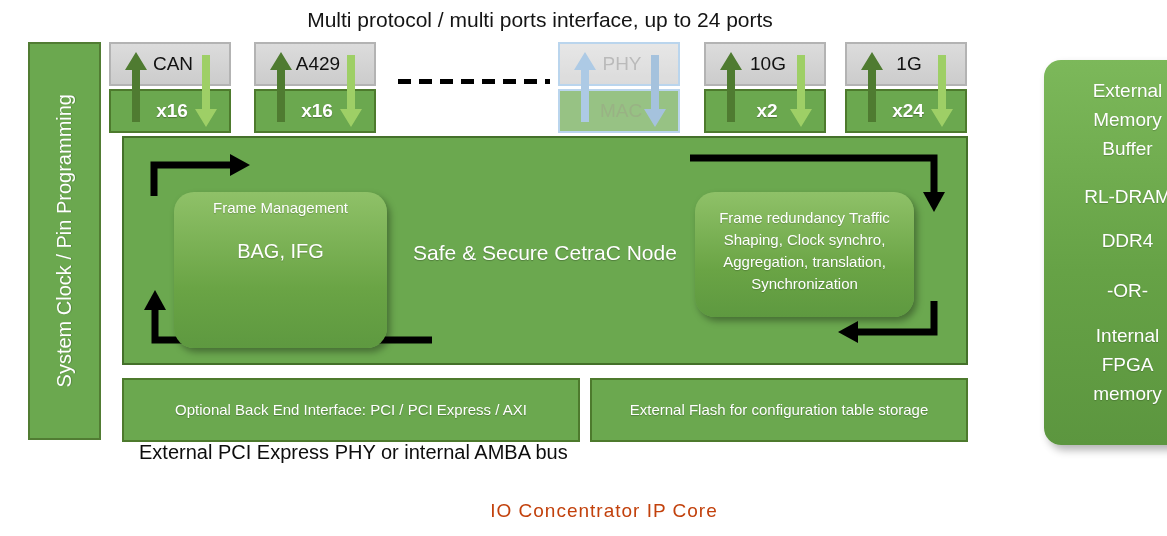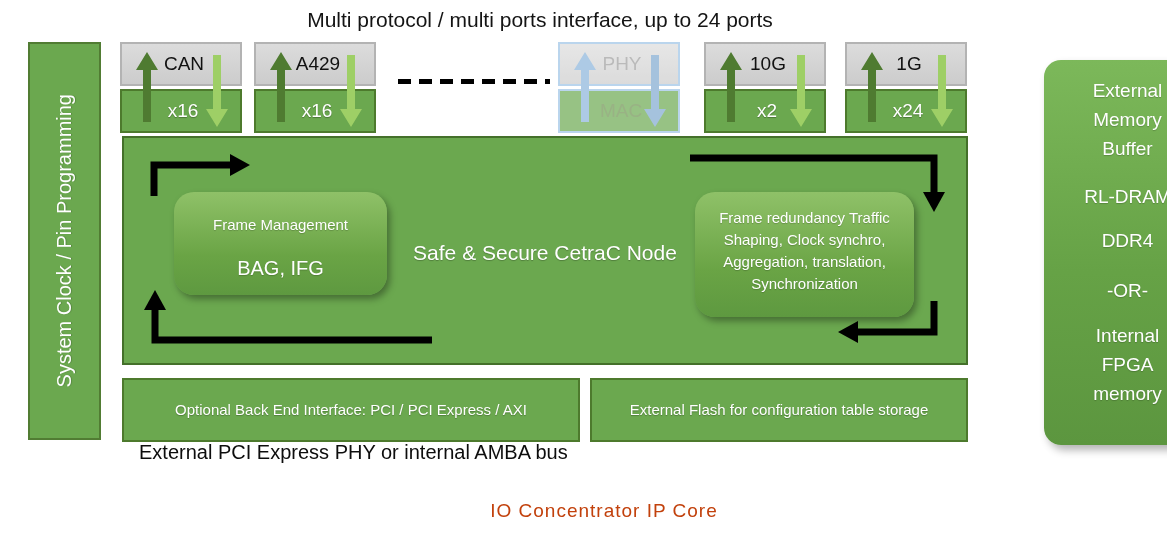--- a/index.html
+++ b/index.html
@@ -39,20 +39,21 @@
   }
   .port-top .plabel { font-size:19px; color:#111; padding-left:6px; }
   .port-bottom {
     position:absolute; left:0; top:47px; width:122px; height:44px;
     background:#6BA84F; border:2px solid #4D7A2D;
     display:flex; align-items:center; justify-content:center;
   }
   .port-bottom .pcount {
     font-size:19px; color:#ffffff; text-shadow:0 1px 1px rgba(0,0,0,0.3);
     padding-left:4px;
+    font-weight:bold;
   }
   .arrow-up, .arrow-down { position:absolute; width:22px; }
   .arrow-up   { left:16px; top:10px; height:70px; }
   .arrow-down { left:86px; top:13px; height:72px; }
   .fill-darkgreen  { fill:#4F7B31; }
   .fill-lightgreen { fill:#9ECF66; }
   .fill-blue-up    { fill:#8AB4DA; }
   .fill-blue-down  { fill:#7FA8CE; }
 
   
@@ -80,21 +81,21 @@
     position:absolute; left:0; top:103px; width:100%; text-align:center;
     color:#ffffff; font-size:21px; text-shadow:0 1px 1px rgba(0,0,0,0.25);
   }
   .round-box {
     position:absolute; border-radius:20px;
     background:linear-gradient(180deg,#8FC168 0%,#6AA445 62%,#5E9940 100%);
     box-shadow:3px 4px 7px rgba(0,0,0,0.35);
     color:#ffffff; text-align:center;
     text-shadow:0 1px 1px rgba(0,0,0,0.2);
   }
-  .fm-box { left:50px; top:54px; width:213px; height:103px; padding-top:24px; }
+  .fm-box { left:50px; top:54px; width:213px; height:156px; padding-top:7px; }
   .fm-box .fm-title { font-size:15px; }
   .fm-box .fm-sub   { font-size:20px; margin-top:24px; }
   .fr-box {
     left:571px; top:54px; width:219px; height:125px;
     padding:15px 12px 12px 12px; font-size:15px; line-height:1.47;
   }
   .flow-svg { position:absolute; left:0; top:0; width:846px; height:229px; }
   .flow-svg path { stroke:#000; stroke-width:7; fill:none; }
   .flow-svg polygon { fill:#000; }
 
@@ -133,21 +134,21 @@
 <body>
 
 <div class="canvas">
 
   <div class="abs title">Multi protocol / multi ports interface, up to 24 ports</div>
 
   <div class="abs left-bar">
     <span>System Clock / Pin Programming</span>
   </div>
 
-  <div class="abs port" style="left:120px">
+  <div class="abs port" style="left:109px">
     <div class="port-top">
       <span class="plabel">CAN</span>
     </div>
     <div class="port-bottom">
       <span class="pcount">x16</span>
     </div>
     <svg class="arrow-up" viewBox="0 0 22 70">
         <polygon class="fill-darkgreen" points="11,0 22,18 15,18 15,70 7,70 7,18 0,18"></polygon>
       </svg>
     <svg class="arrow-down" viewBox="0 0 22 72">

